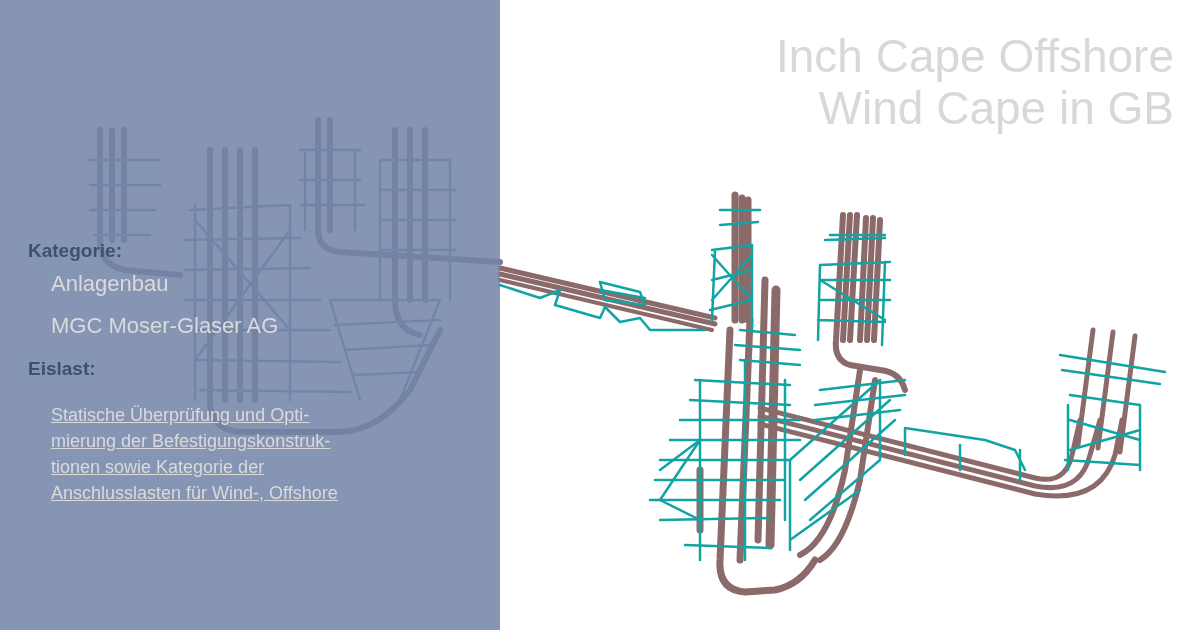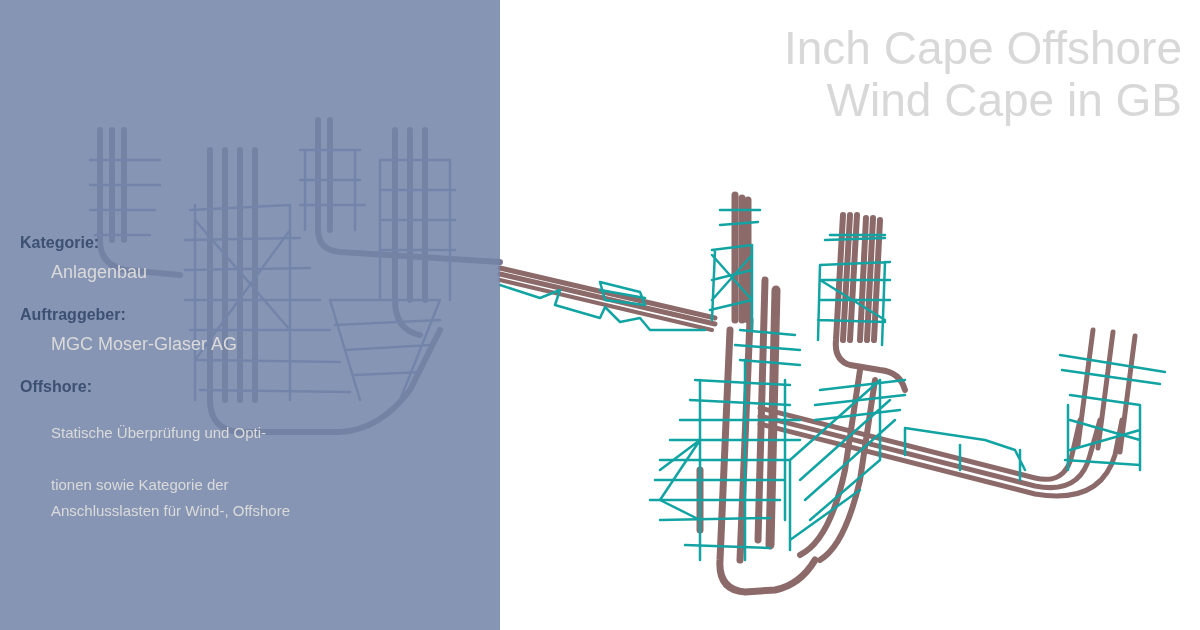--- a/index.html
+++ b/index.html
@@ -13,28 +13,28 @@
     position: absolute; left: 0; top: 0; width: 500px; height: 630px;
     background: rgba(115, 132, 168, 0.86);
   }
   .title {
     position: absolute; right: 14px; top: 18px; width: 480px;
     text-align: right; color: #d8d8d8;
     font-size: 46px; line-height: 52px; font-weight: normal;
   }
   .info { position: absolute; left: 20px; top: 230px; width: 470px; }
   .label {
-    color: #3c5072; font-weight: bold; font-size: 16px; line-height: 26px;
-    margin: 0;
+    color: #3c5072; font-weight: bold; font-size: 19px; line-height: 26px;
+    margin: 8px;
   }
   .value {
-    color: #dadada; font-size: 18px; line-height: 24px;
+    color: #dadada; font-size: 22px; line-height: 24px;
     margin: 4px 0 18px 31px;
   }
-  .value.multi { line-height: 26px; font-size: 15px; margin-top: 20px; }
+  .value.multi { line-height: 26px; font-size: 18px; margin-top: 20px; text-decoration: underline; }
 </style>
 </head>
 <body>
 
 <svg class="scene" viewBox="0 0 1200 630" xmlns="http://www.w3.org/2000/svg">
   <g fill="none" stroke-linecap="round" stroke-linejoin="round">
 
     <g stroke="#5b7ea6" opacity="0.9">
       <g stroke-width="6" stroke="#6a6a86">
         <path d="M100 130 L100 240 Q100 265 125 270 L180 275"></path>
@@ -113,32 +113,31 @@
 
       <path d="M905 428 L985 440 L1015 450 L1025 470 M905 428 L905 455 M960 445 L960 470 M1020 450 L1020 480"></path>
 
       <path d="M1060 355 L1165 372 M1062 370 L1160 384 M1070 395 L1140 405 M1068 405 L1068 470 M1140 405 L1140 470 M1070 420 L1140 440 M1070 450 L1140 430 M1065 460 L1140 465"></path>
     </g>
   </g>
 </svg>
 
 <div class="overlay"></div>
 
-<h1 class="title" style="margin:4px;">
+<h1 class="title" style="margin:12px;">
   <span>Inch Cape Offshore</span><br>
   <span>Wind Cape in GB</span>
 </h1>
 
 <div class="info">
   <p class="label">Kategorie:</p>
   <p class="value">Anlagenbau</p>
 
-  <p class="label">Auftraggeber:</p>
   <p class="value">MGC Moser-Glaser AG</p>
 
-  <p class="label">Offshore:</p>
+  <p class="label">Eislast:</p>
   <p class="value multi">
     <span>Statische Überprüfung und Opti-</span><br>
-    <br>
+    <span>mierung der Befestigungskonstruk-</span><br>
     <span>tionen sowie Kategorie der</span><br>
     <span>Anschlusslasten für Wind-, Offshore</span><br>
   </p>
 </div>
 
 </body></html>

